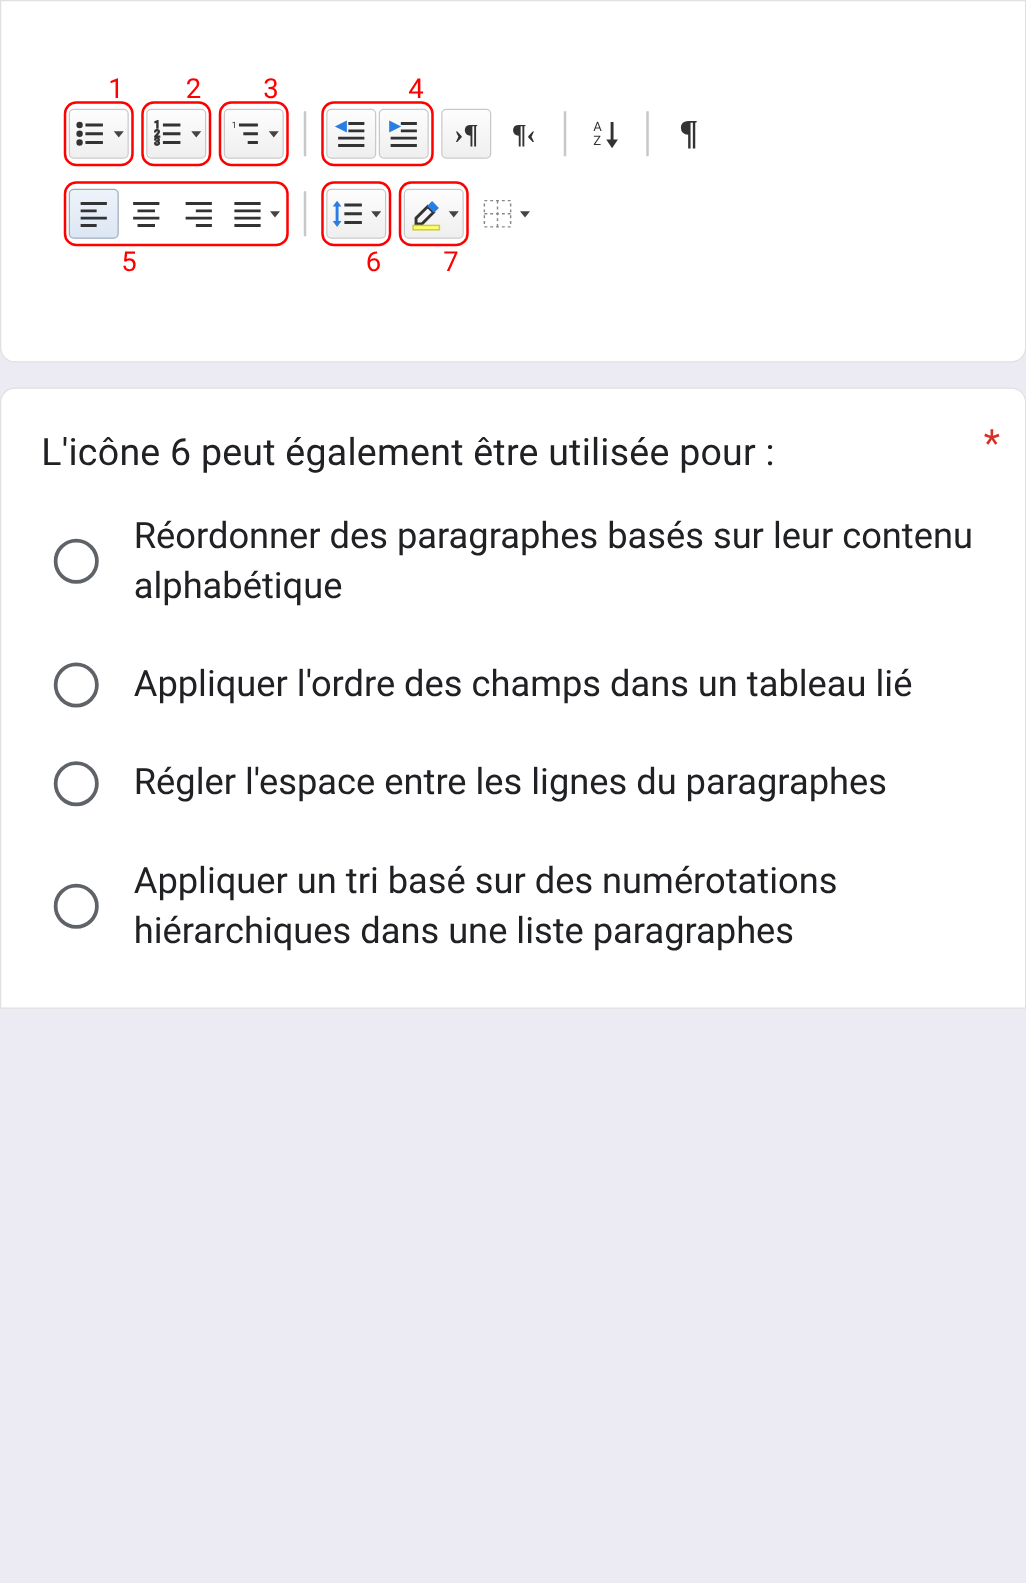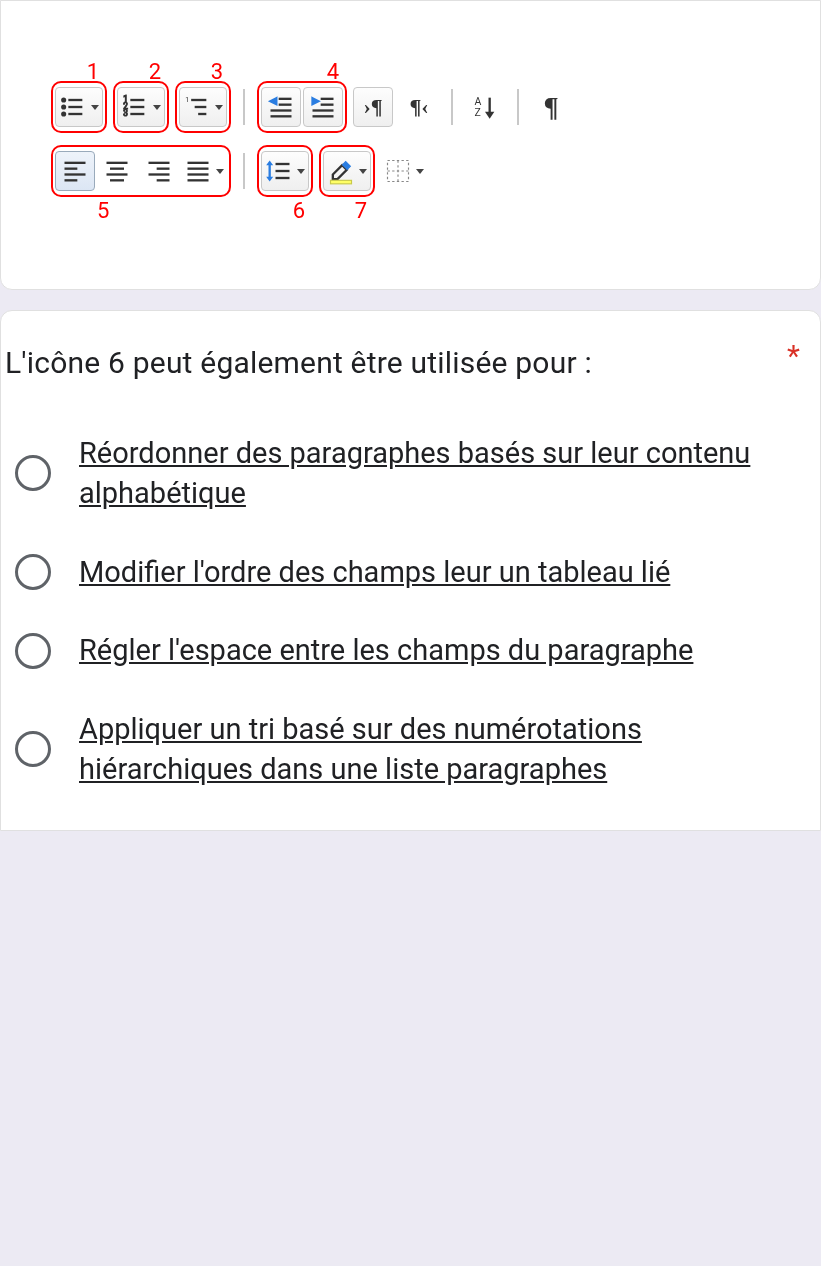--- a/index.html
+++ b/index.html
@@ -20,21 +20,21 @@
   }
   .card.image-card {
     border-top-left-radius: 0;
     border-top-right-radius: 0;
     padding-top: 40px;
     padding-bottom: 60px;
   }
   .card.question-card {
     border-bottom-left-radius: 0;
     border-bottom-right-radius: 0;
-    padding: 30px 20px 40px 4px;
+    padding: 30px 20px 40px 32px;
   }
 
   
   .toolbar-wrap {
     padding: 20px 30px;
   }
   .tb-row {
     display: flex;
     align-items: center;
     gap: 6px;
@@ -91,21 +91,21 @@
   
   .q-row { display: flex; align-items: flex-start; gap: 18px; }
   .q-text {
     font-size: 30px;
     line-height: 1.45;
     letter-spacing: 0.2px;
     color: #202124;
     flex: 1;
   }
   .q-asterisk { color: #d93025; font-size: 30px; margin-left: 10px; line-height: 1; }
-  .options { margin-top: 48px; text-decoration: underline; }
+  .options { margin-top: 24px; }
   .option-row {
     display: flex;
     align-items: center;
     gap: 28px;
     margin-bottom: 38px;
     cursor: pointer;
   }
   .radio {
     width: 36px; height: 36px;
     border: 3px solid #5f6368;
@@ -323,26 +323,26 @@
 
   <div class="options">
 
     <label class="option-row">
       <span class="radio"></span>
       <span class="option-text">Réordonner des paragraphes basés sur leur contenu alphabétique</span>
     </label>
 
     <label class="option-row">
       <span class="radio"></span>
-      <span class="option-text">Modifier l'ordre des champs leur un tableau lié</span>
+      <span class="option-text">Appliquer l'ordre des champs dans un tableau lié</span>
     </label>
 
     <label class="option-row">
       <span class="radio"></span>
-      <span class="option-text">Régler l'espace entre les champs du paragraphe</span>
+      <span class="option-text">Régler l'espace entre les lignes du paragraphes</span>
     </label>
 
     <label class="option-row" style="margin-bottom:0;">
       <span class="radio"></span>
       <span class="option-text">Appliquer un tri basé sur des numérotations hiérarchiques dans une liste paragraphes</span>
     </label>
 
   </div>
 </div>
 

